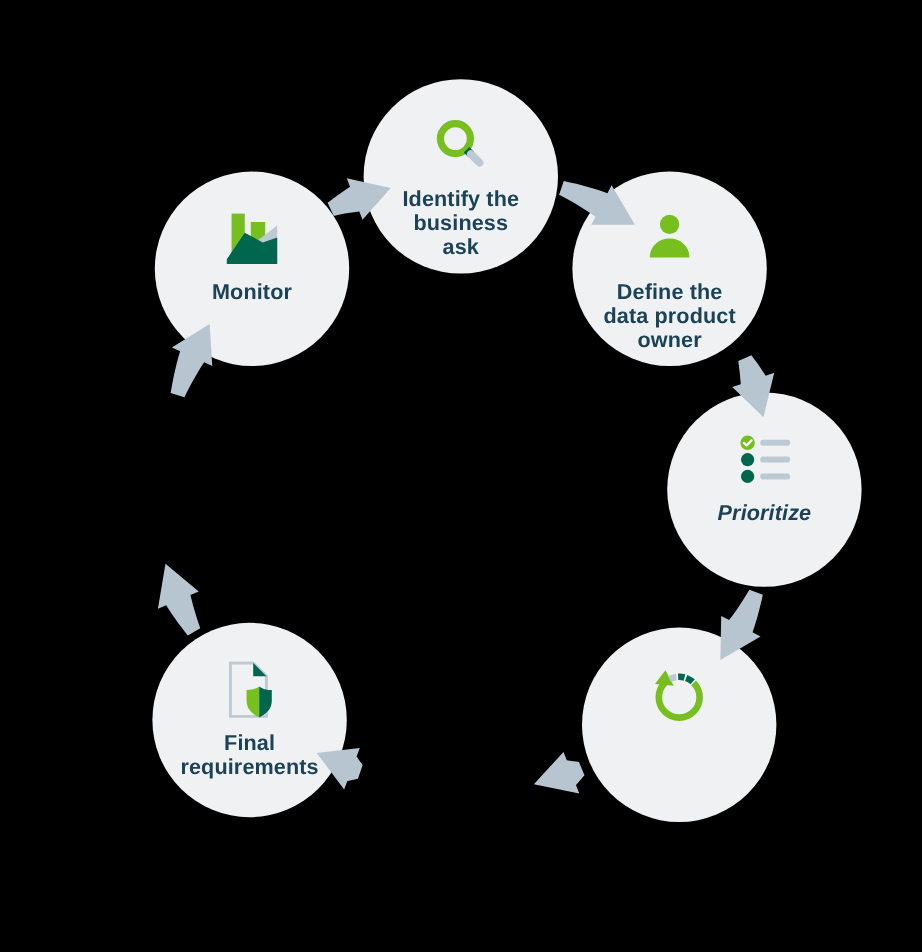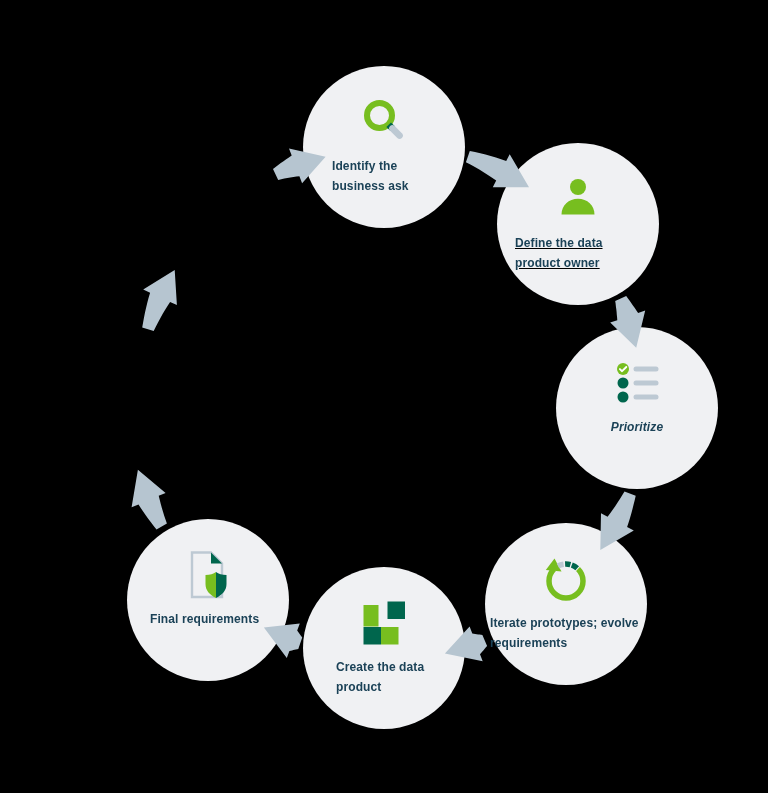--- a/index.html
+++ b/index.html
@@ -18,22 +18,22 @@
     font-family:"Liberation Sans","DejaVu Sans",sans-serif;
   }
   .step{
     position:absolute;width:162px;height:162px;border-radius:50%;
     background:var(--circle);
     display:flex;flex-direction:column;align-items:center;
     padding-top:33px;box-sizing:border-box;
   }
   .iconbox{height:46px;margin-bottom:11px;display:flex;align-items:center;justify-content:center;}
   .label{
-    font-size:12px;font-weight:bold;color:var(--text);
-    line-height:20px;letter-spacing:.1px;
+    font-size:18px;font-weight:bold;color:var(--text);
+    text-align:center;line-height:20px;letter-spacing:.1px;
   }
   .s0 .label{width:104px}
   .s1 .label{width:126px}
   .s3 .label{width:152px}
   .s4 .label{width:96px}
   .s5 .label{width:116px}
   .s2 .label,.s6 .label,.s7 .label{white-space:nowrap}
   #arrows{position:absolute;left:0;top:0;z-index:5;pointer-events:none;}
   .f-lime{fill:var(--lime)} .f-teal{fill:var(--teal)} .f-gray{fill:var(--grayblue)}
   .s-lime{stroke:var(--lime)} .s-teal{stroke:var(--teal)} .s-gray{stroke:var(--grayblue)}
@@ -48,21 +48,21 @@
     <div class="iconbox">
       <svg width="46" height="46" viewBox="0 0 46 46">
         <circle class="s-lime nofill" cx="18.5" cy="16.5" r="12.5" stroke-width="6"></circle>
         <line class="s-teal" x1="27.7" y1="25.7" x2="31.8" y2="29.8" stroke-width="6.5"></line>
         <line class="s-gray" x1="31.4" y1="29.4" x2="38.6" y2="36.6" stroke-width="6.5" stroke-linecap="round"></line>
       </svg>
     </div>
     <div class="label">Identify the business ask</div>
   </div>
 
-  <div class="step s1" style="left: 497px; top: 143px; text-decoration: underline;">
+  <div class="step s1" style="left: 477px; top: 143px;">
     <div class="iconbox">
       <svg width="46" height="44" viewBox="0 0 46 44">
         <circle class="f-lime" cx="23" cy="10" r="8"></circle>
         <path class="f-lime" d="M6.5 37.5c0-9.3 7.2-15.8 16.5-15.8s16.5 6.5 16.5 15.8Z"></path>
       </svg>
     </div>
     <div class="label">Define the data product owner</div>
   </div>
 
   <div class="step s2" style="left: 556px; top: 327px; font-style: italic;">
@@ -83,48 +83,47 @@
   <div class="step s3" style="left: 485px; top: 523px;">
     <div class="iconbox">
       <svg width="46" height="46" viewBox="0 0 46 46">
         <path class="s-lime nofill" d="M35 13 A17 17 0 1 1 11 13" stroke-width="5.5"></path>
         <polygon class="f-lime" points="11.5,2.5 2.8,14 18.5,15.5"></polygon>
         <path class="s-gray nofill" d="M15 10 A17 17 0 0 1 20.6 8.2" stroke-width="5.5"></path>
         <path class="s-teal nofill" d="M22.1 8 A17 17 0 0 1 27.4 8.6" stroke-width="5.5"></path>
         <path class="s-teal nofill" d="M28.8 9 A17 17 0 0 1 34.2 12.2" stroke-width="5.5"></path>
       </svg>
     </div>
-    <div class="label">Iterate prototypes; evolve requirements</div>
   </div>
 
-  <div class="step s4" style="left: 303px; top: 567px;">
-    <div class="iconbox">
-      <svg width="44" height="44" viewBox="0 0 44 44">
-        <rect class="f-lime" x="1.5" y="4" width="15" height="21.5"></rect>
-        <rect class="f-teal" x="25.5" y="0.5" width="17.5" height="17.5"></rect>
-        <rect class="f-teal" x="1.5" y="26" width="17.5" height="17.5"></rect>
-        <rect class="f-lime" x="19" y="26" width="17.5" height="17.5"></rect>
-      </svg>
-    </div>
-    <div class="label">Create the data product</div>
-  </div>
 
   <div class="step s5" style="left: 127px; top: 519px;">
     <div class="iconbox">
       <svg width="46" height="48" viewBox="0 0 46 48">
         <path class="s-gray nofill" d="M7 1.5 H26 L37 12.5 V46 H7 Z" stroke-width="2.4"></path>
         <path class="f-teal" d="M26 1.5 L37 12.5 H26 Z"></path>
         <path class="f-lime" d="M31 21 C28.5 23 25 24 20.5 24 V33 C20.5 39.5 24.5 43.5 31 47 Z"></path>
         <path class="f-teal" d="M31 21 C33.5 23 37 24 41.5 24 V33 C41.5 39.5 37.5 43.5 31 47 Z"></path>
       </svg>
     </div>
     <div class="label">Final requirements</div>
   </div>
 
 
+  <div class="step s7" style="left: 129px; top: 143px;">
+    <div class="iconbox">
+      <svg width="44" height="46" viewBox="0 0 44 46">
+        <rect class="f-lime" x="5" y="2" width="11" height="42"></rect>
+        <rect class="f-lime" x="21" y="9" width="12" height="35"></rect>
+        <path class="f-gray" d="M1 44 L43 44 L43 12 Z"></path>
+        <path class="f-teal" d="M1 44 L1 40 L16 18 L31 26 L43 22 L43 44 Z"></path>
+      </svg>
+    </div>
+    <div class="label">Monitor</div>
+  </div>
 
   <svg id="arrows" width="768" height="793" viewBox="0 0 768 793">
       <path d="M469.8 150.9L475.0 152.0L480.3 153.2L485.5 154.5L490.7 156.0L495.9 157.5L501.1 159.2L506.2 161.0L509.7 154.3L529.0 187.3L492.8 187.2L496.2 180.6L492.1 177.7L487.9 174.9L483.6 172.2L479.3 169.6L474.9 167.1L470.4 164.6L465.9 162.2Z" fill="#b6c5d0"></path>
       <path d="M626.2 296.1L628.0 298.5L629.7 300.8L631.4 303.2L633.1 305.7L634.8 308.1L636.4 310.6L638.1 313.1L645.2 310.6L636.2 347.8L610.2 322.6L617.3 320.2L617.1 317.4L616.8 314.7L616.6 311.9L616.3 309.2L615.9 306.4L615.6 303.6L615.2 300.9Z" fill="#b6c5d0"></path>
       <path d="M635.7 495.7L634.7 500.2L633.6 504.6L632.5 509.1L631.3 513.6L630.0 518.0L628.6 522.5L627.1 526.9L633.8 530.4L600.3 550.1L601.0 513.3L607.6 516.7L610.2 513.3L612.7 509.7L615.2 506.2L617.6 502.6L619.9 498.9L622.2 495.2L624.5 491.4Z" fill="#b6c5d0"></path>
       <path d="M487.1 646.0L486.1 647.1L485.1 648.3L484.1 649.5L483.1 650.7L482.1 651.8L481.1 653.0L480.0 654.2L482.7 661.2L444.9 653.5L469.6 626.6L472.3 633.6L473.7 633.8L475.1 634.0L476.6 634.2L478.1 634.4L479.5 634.6L481.0 634.7L482.4 634.9Z" fill="#b6c5d0"></path>
       <path d="M298.3 648.9L297.1 649.2L295.8 649.5L294.5 649.8L293.3 650.1L292.0 650.4L290.7 650.7L289.4 651.0L286.8 658.0L263.9 627.4L299.8 623.4L297.2 630.4L297.9 631.4L298.6 632.4L299.3 633.5L300.0 634.5L300.7 635.5L301.5 636.5L302.2 637.5Z" fill="#b6c5d0"></path>
       <path d="M156.5 529.5L153.7 526.1L151.1 522.6L148.4 519.1L145.9 515.5L143.3 511.8L140.9 508.2L138.5 504.4L131.6 507.3L137.9 469.8L165.6 492.9L158.7 495.8L159.7 499.8L160.7 503.8L161.8 507.8L163.0 511.7L164.2 515.7L165.5 519.6L166.9 523.6Z" fill="#b6c5d0"></path>
       <path d="M142.2 327.6L143.1 322.6L144.0 317.6L145.0 312.6L146.1 307.7L147.3 302.7L148.6 297.7L150.1 292.8L143.2 289.6L174.7 270.1L176.9 305.1L170.1 301.9L167.5 305.9L165.0 310.0L162.6 314.1L160.3 318.2L158.0 322.5L155.8 326.7L153.7 331.1Z" fill="#b6c5d0"></path>
       <path d="M273.0 169.0L275.6 167.0L278.2 165.1L280.8 163.1L283.5 161.2L286.2 159.3L288.9 157.4L291.7 155.6L289.0 148.6L325.6 156.7L302.1 183.2L299.4 176.2L296.4 176.6L293.4 177.0L290.3 177.5L287.3 178.0L284.3 178.6L281.2 179.2L278.2 179.9Z" fill="#b6c5d0"></path>

